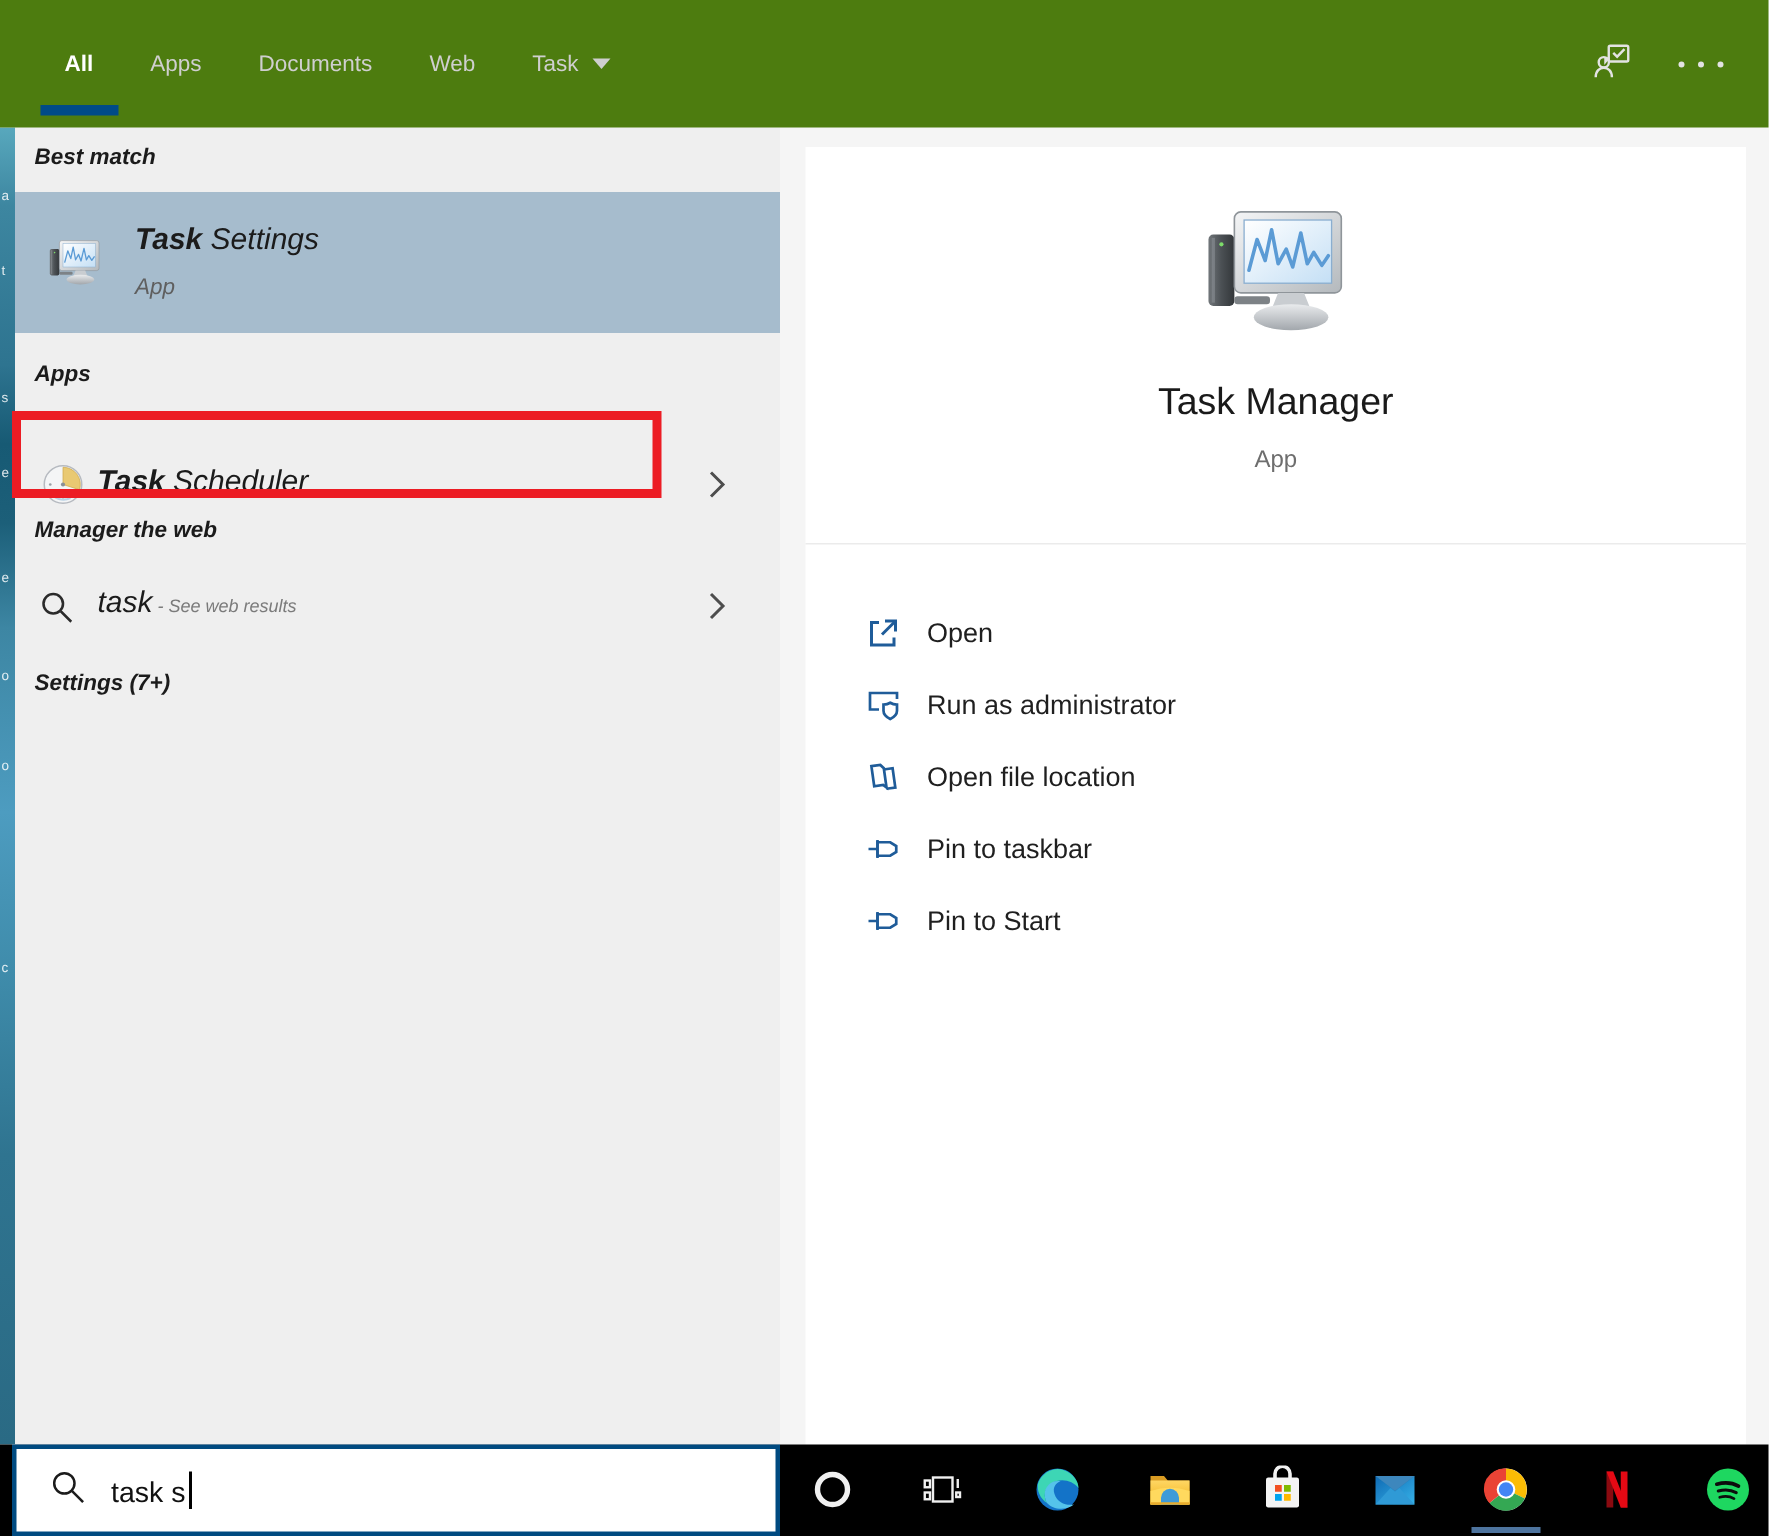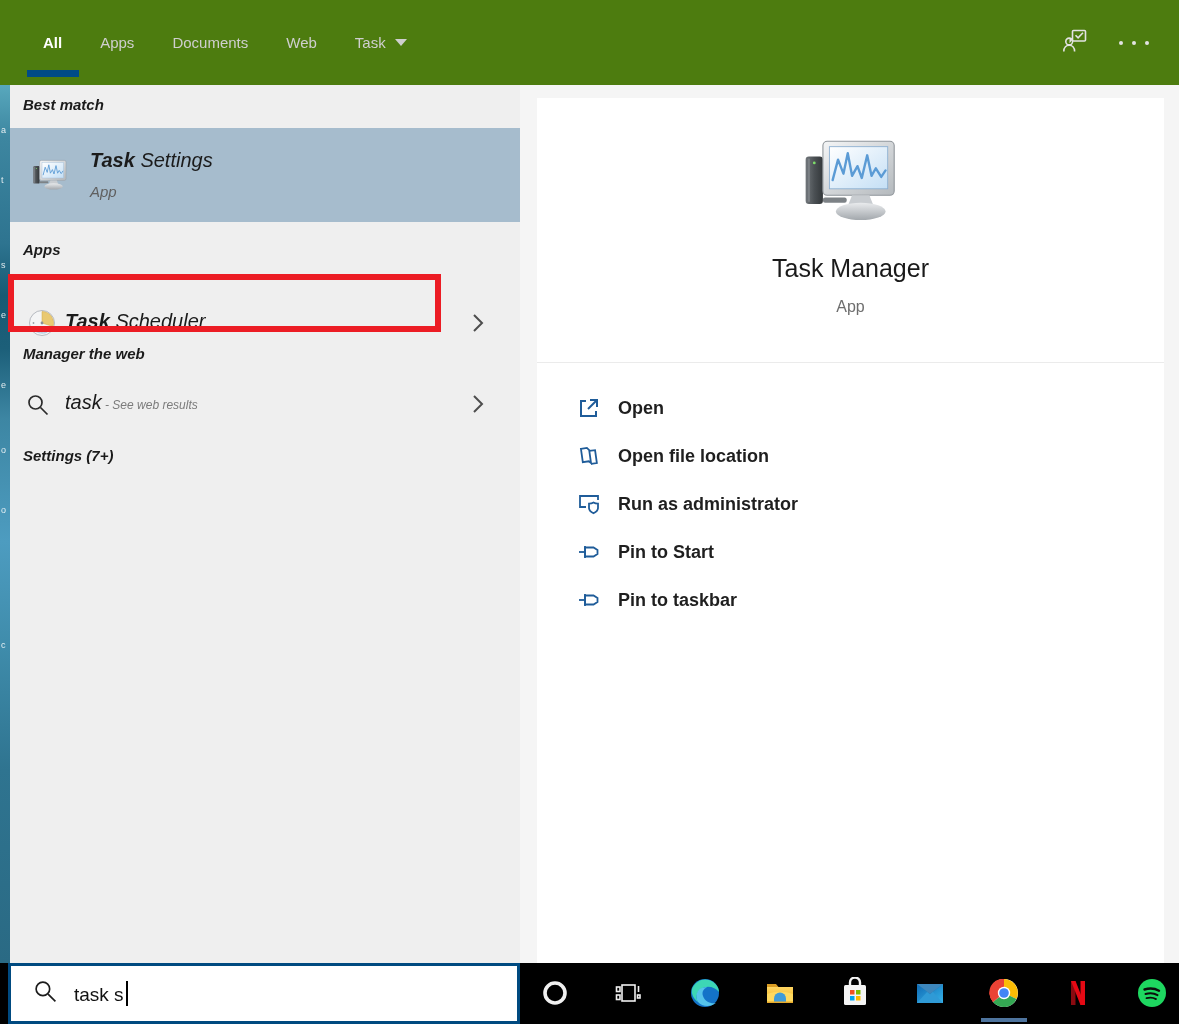--- a/index.html
+++ b/index.html
@@ -50,21 +50,21 @@
     border:6px solid #ec1c24; z-index:6; pointer-events:none; }
 
   
   .right-card { position:absolute; left:537px; top:98px; width:627px; height:865px; background:#ffffff; z-index:2; }
   .preview-head { position:absolute; left:0; top:0; width:627px; height:265px; border-bottom:1px solid #ebebeb; }
   .preview-icon { position:absolute; left:50%; transform:translateX(-50%); top:34px; }
   .preview-title { position:absolute; left:0; top:156px; width:627px; text-align:center;
     font-size:25px; color:#1a1a1a; font-weight:400; }
   .preview-sub { position:absolute; left:0; top:200px; width:627px; text-align:center;
     font-size:16px; color:#6e6e6e; }
-  .actions { position:absolute; left:0; top:286px; width:627px;font-weight:bold; }
+  .actions { position:absolute; left:0; top:300px; width:627px; }
   .action-row { height:48px; display:flex; align-items:center; padding-left:40px; cursor:default; }
   .action-row .a-icon { width:24px; height:24px; margin-right:17px; flex:0 0 24px; }
   .action-label { font-size:18px; color:#1f1f1f; }
 
   
   .taskbar { position:absolute; left:0; top:963px; width:1179px; height:61px; background:#000; z-index:4; }
   .tb-icon { position:absolute; top:14px; width:32px; height:32px; display:flex; align-items:center; justify-content:center; }
   .chrome-underline { position:absolute; left:981px; top:55px; width:46px; height:4px; background:#4e749e; }
 
   
@@ -245,54 +245,54 @@
           <polyline points="9,5 4,5 4,20 19,20 19,15"></polyline>
           <polyline points="13,4 20,4 20,11"></polyline>
           <line x1="20" y1="4" x2="11" y2="13"></line>
           </svg>
       </span>
       <span class="action-label">Open</span>
     </div>
     <div class="action-row">
       <span class="a-icon">
         <svg width="24" height="24" viewBox="0 0 24 24" fill="none" stroke="#1f5c99" stroke-width="1.8">
+          <polyline points="21,8 21,4 3,4 3,15 9,15"></polyline>
+          <path d="M16.5 10.5 c1.6 1 3.2 1.2 4.5 1.2 v4.1 c0 2.6-2 4.3-4.5 5.5 c-2.5-1.2-4.5-2.9-4.5-5.5 v-4.1 c1.3 0 2.9-.2 4.5-1.2 z"></path>
+          </svg>
+      </span>
+      <span class="action-label">Run as administrator</span>
+    </div>
+    <div class="action-row">
+      <span class="a-icon">
+        <svg width="24" height="24" viewBox="0 0 24 24" fill="none" stroke="#1f5c99" stroke-width="1.8">
           <path d="M5 4 h6 l2 2.5 v13 l-2 -2 H5 z" transform="rotate(-8 10 12)"></path>
           <path d="M13 6.5 h6 v13 h-6" transform="rotate(-8 16 13)"></path>
           </svg>
       </span>
       <span class="action-label">Open file location</span>
-    </div>
-    <div class="action-row">
-      <span class="a-icon">
-        <svg width="24" height="24" viewBox="0 0 24 24" fill="none" stroke="#1f5c99" stroke-width="1.8">
-          <polyline points="21,8 21,4 3,4 3,15 9,15"></polyline>
-          <path d="M16.5 10.5 c1.6 1 3.2 1.2 4.5 1.2 v4.1 c0 2.6-2 4.3-4.5 5.5 c-2.5-1.2-4.5-2.9-4.5-5.5 v-4.1 c1.3 0 2.9-.2 4.5-1.2 z"></path>
-          </svg>
-      </span>
-      <span class="action-label">Run as administrator</span>
     </div>
     <div class="action-row">
       <span class="a-icon">
         <svg width="24" height="24" viewBox="0 0 24 24" fill="none" stroke="#1f5c99" stroke-width="1.8">
           <line x1="2" y1="12" x2="8" y2="12"></line>
           <path d="M8 7.5 h8.5 l4 2.5 v4 l-4 2.5 H8 z"></path>
           <line x1="8" y1="6" x2="8" y2="18"></line>
           </svg>
       </span>
-      <span class="action-label">Pin to Start</span>
+      <span class="action-label">Pin to taskbar</span>
     </div>
     <div class="action-row">
       <span class="a-icon">
         <svg width="24" height="24" viewBox="0 0 24 24" fill="none" stroke="#1f5c99" stroke-width="1.8">
           <line x1="2" y1="12" x2="8" y2="12"></line>
           <path d="M8 7.5 h8.5 l4 2.5 v4 l-4 2.5 H8 z"></path>
           <line x1="8" y1="6" x2="8" y2="18"></line>
           </svg>
       </span>
-      <span class="action-label">Pin to taskbar</span>
+      <span class="action-label">Pin to Start</span>
     </div>
   </div>
 </div>
 
 <div class="taskbar">
   <div class="tb-icon" style="left:539px">
     <svg width="30" height="30" viewBox="0 0 30 30" fill="none">
       <circle cx="15" cy="15" r="10" stroke="#f0f0f0" stroke-width="3.6"></circle>
       </svg>
   </div>

